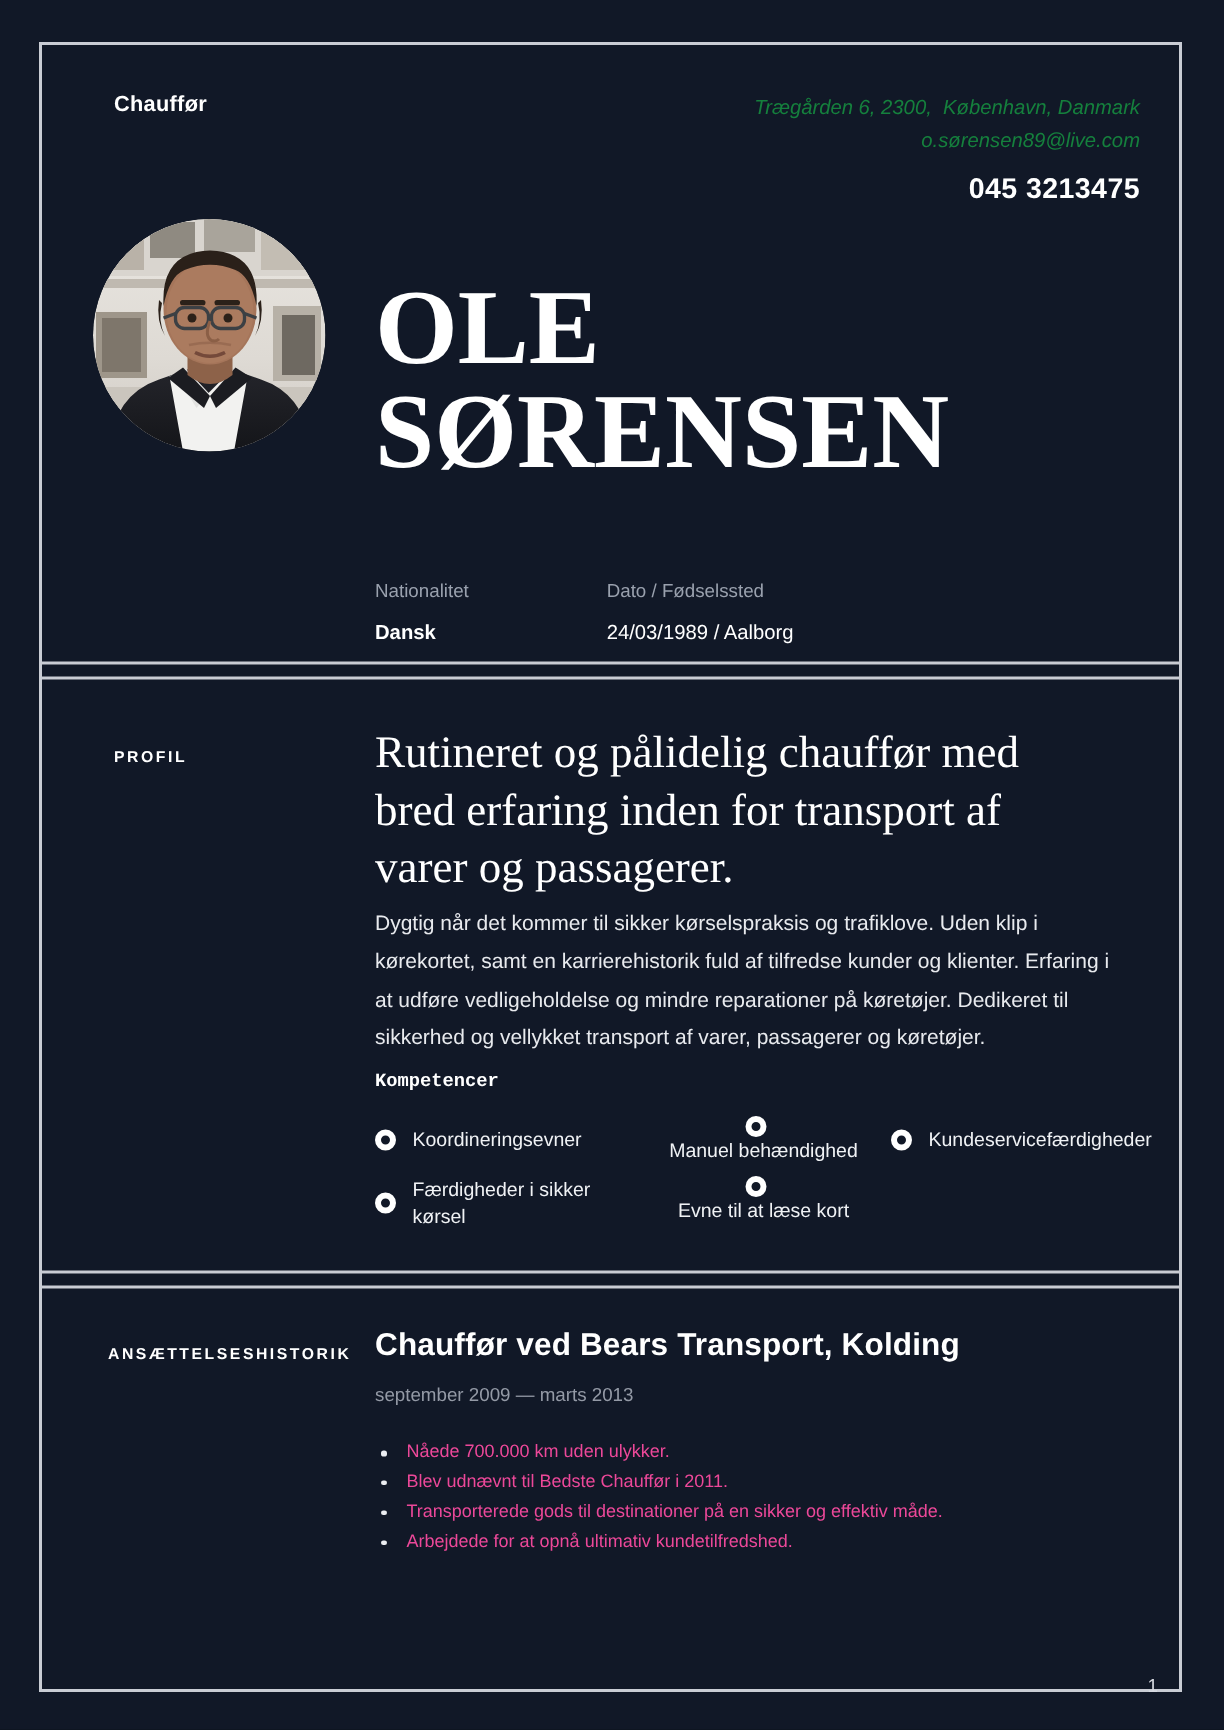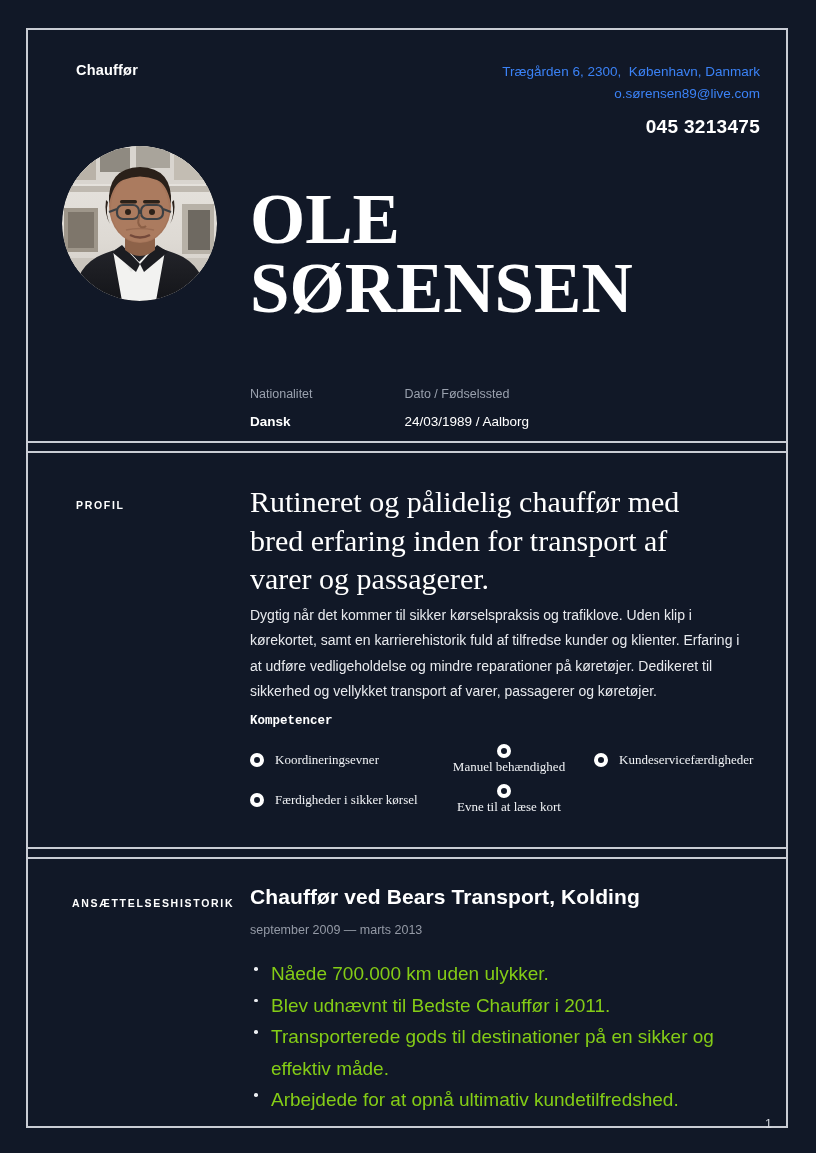--- a/index.html
+++ b/index.html
@@ -54,23 +54,24 @@
     letter-spacing: .2px;
   }
   .contact-block {
     position: absolute;
     right: 46px;
     top: 33px;
     text-align: right;
   }
   .contact-line {
     font-size: 13.5px;
-    color: #3b82f6;
+    color: #15803d;
     line-height: 1.62;
     white-space: pre;
+    font-style: italic;
   }
   .contact-phone {
     margin-top: 11px;
     font-size: 19px;
     font-weight: bold;
     color: #ffffff;
     letter-spacing: .3px;
   }
   .photo {
     position: absolute;
@@ -159,21 +160,21 @@
     font-weight: bold;
     color: #ffffff;
     font-family: Liberation Mono, monospace;
   }
   .skills {
     position: absolute;
     left: 224px;
     top: 293px;
     width: 520px;
   }
-  .skill-row { display: flex; font-family: Liberation Serif, serif; }
+  .skill-row { display: flex; }
   .skill {
     display: flex;
     align-items: center;
     min-height: 30px;
     padding: 4px 0;
   }
   .skill.w1 { width: 174px; }
   .skill.w2 { width: 170px; flex-direction: column; }
   .skill.w3 { width: 176px; }
   .ring {
@@ -216,23 +217,23 @@
     left: 224px;
     top: 105px;
     width: 500px;
     margin: 0;
     padding: 0;
     list-style: none;
   }
   .job-bullets li {
     position: relative;
     padding-left: 21px;
-    font-size: 19px;
+    font-size: 12px;
     line-height: 1.66;
-    color: #84cc16;
+    color: #ec4899;
   }
   .job-bullets li::before {
     content: "";
     position: absolute;
     left: 4px;
     top: 9px;
     width: 3.5px;
     height: 3.5px;
     border-radius: 50%;
     background: #eceef2;

